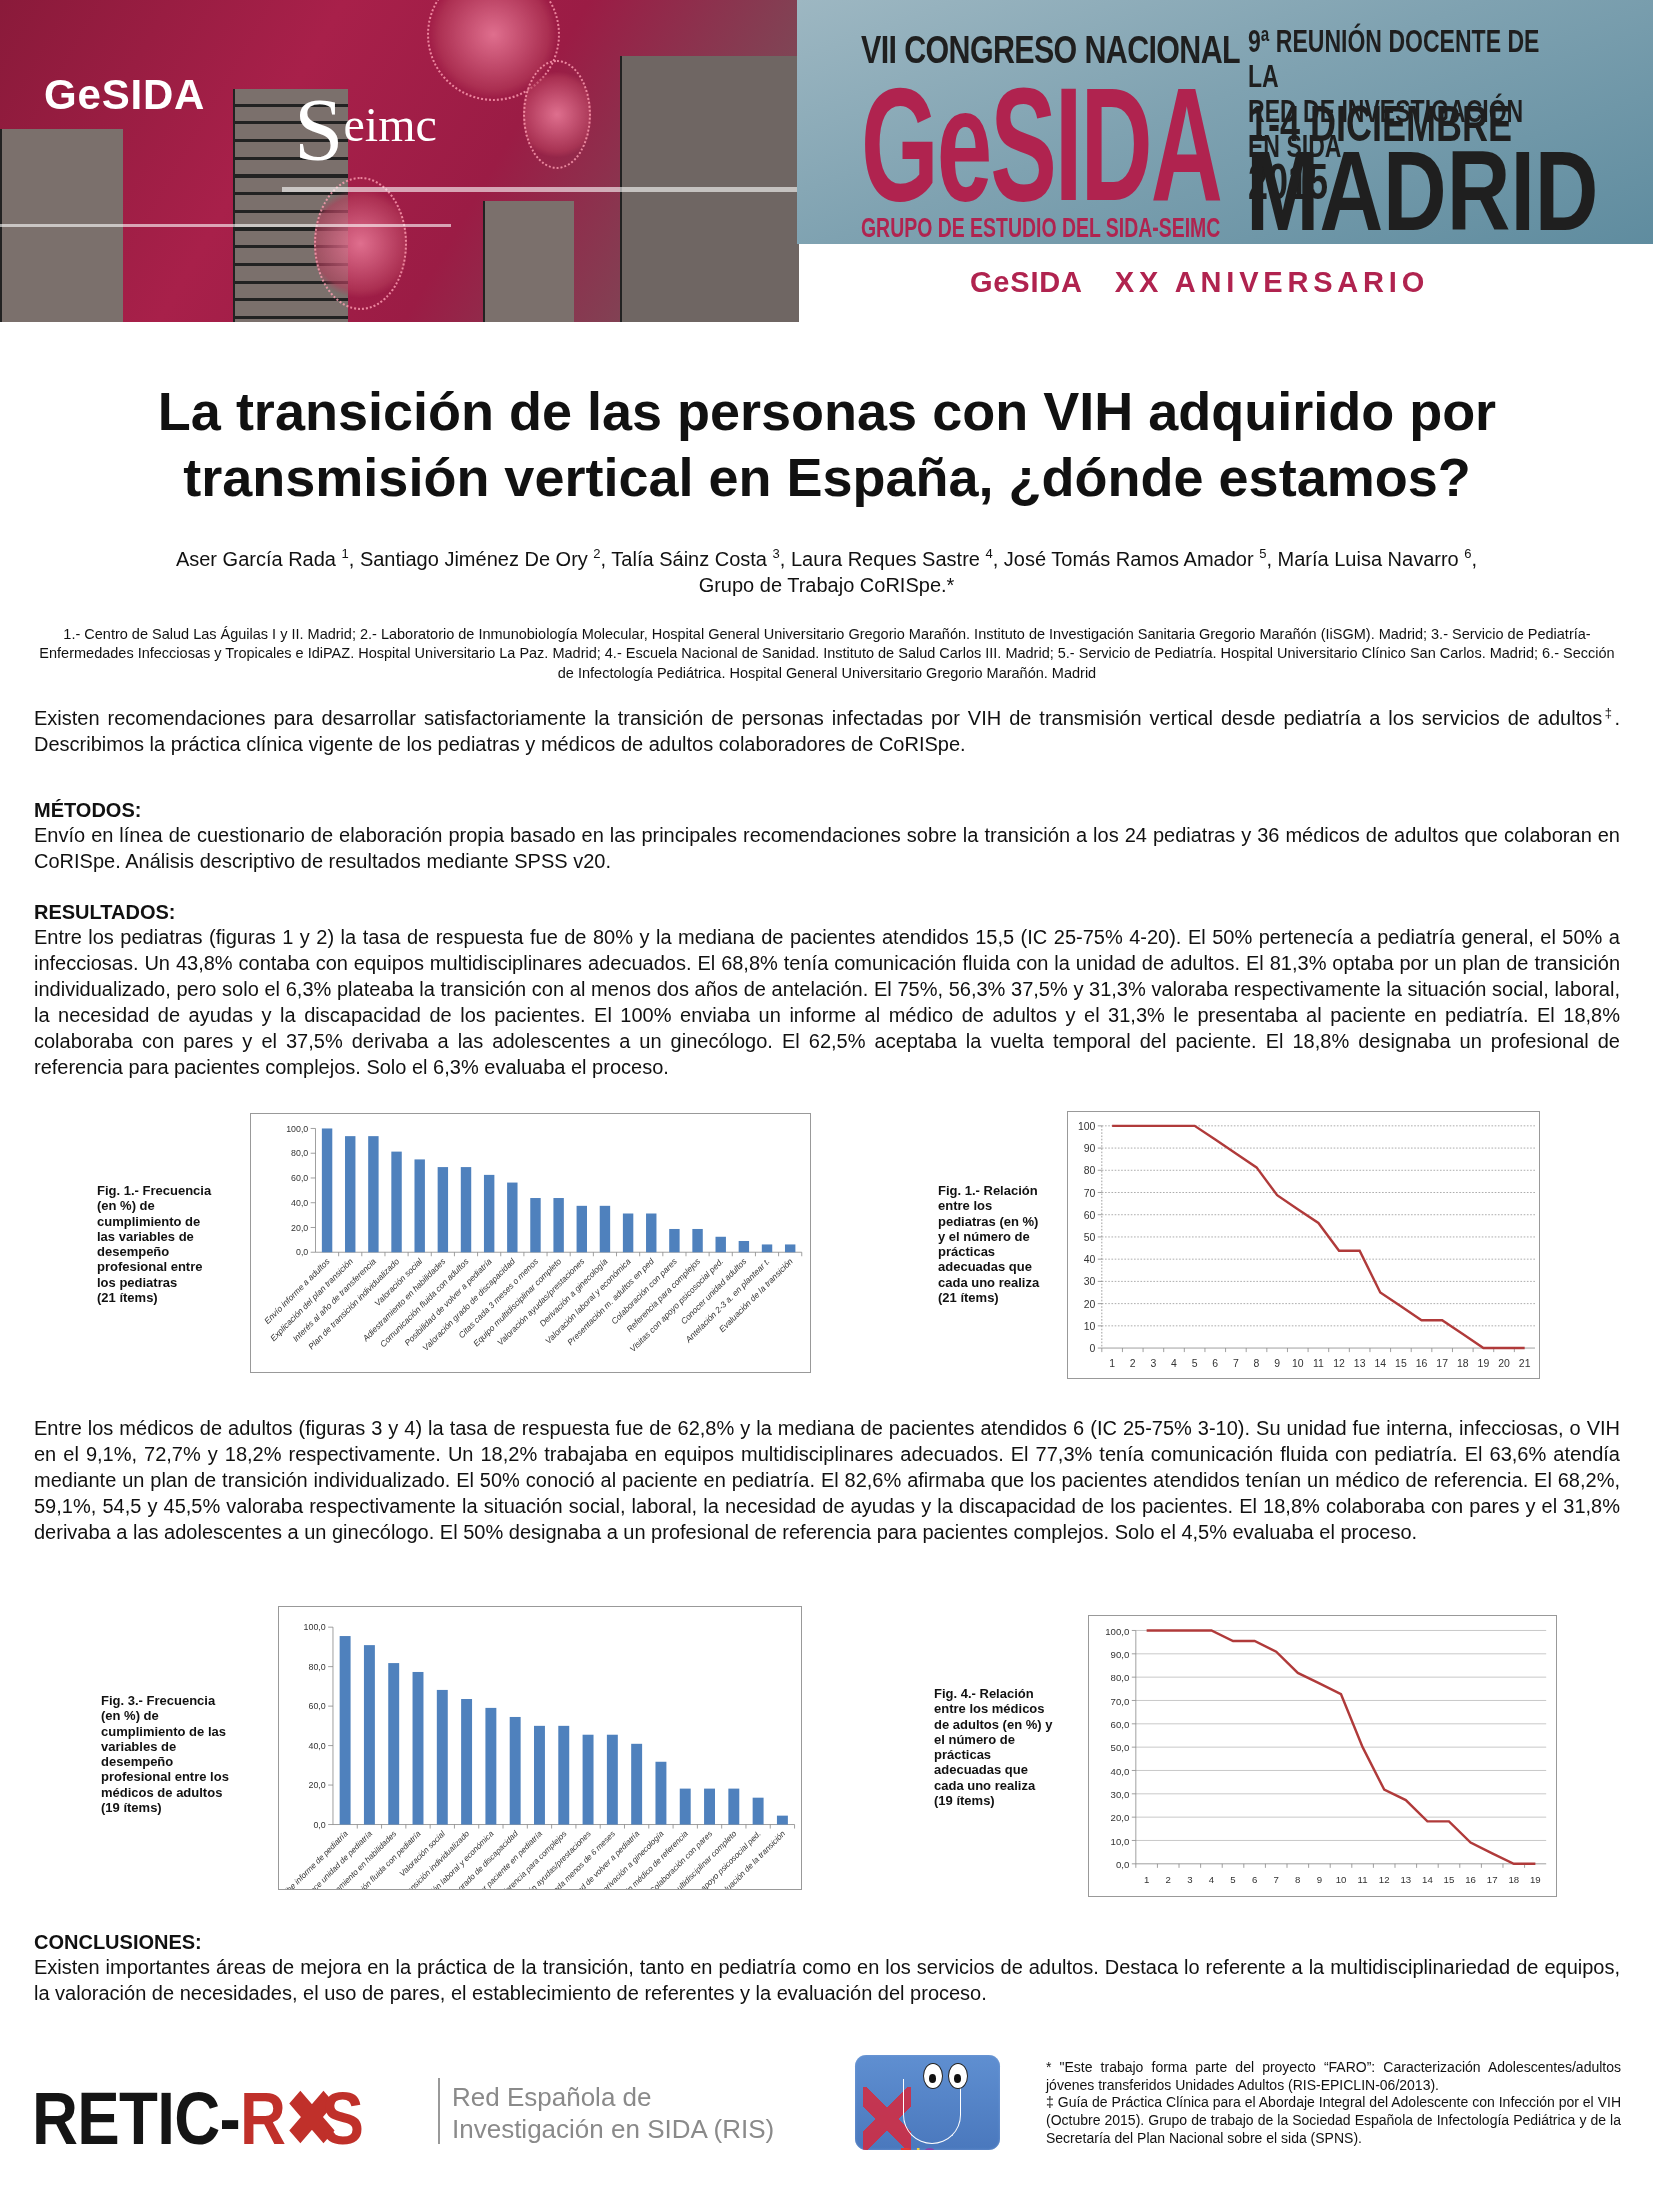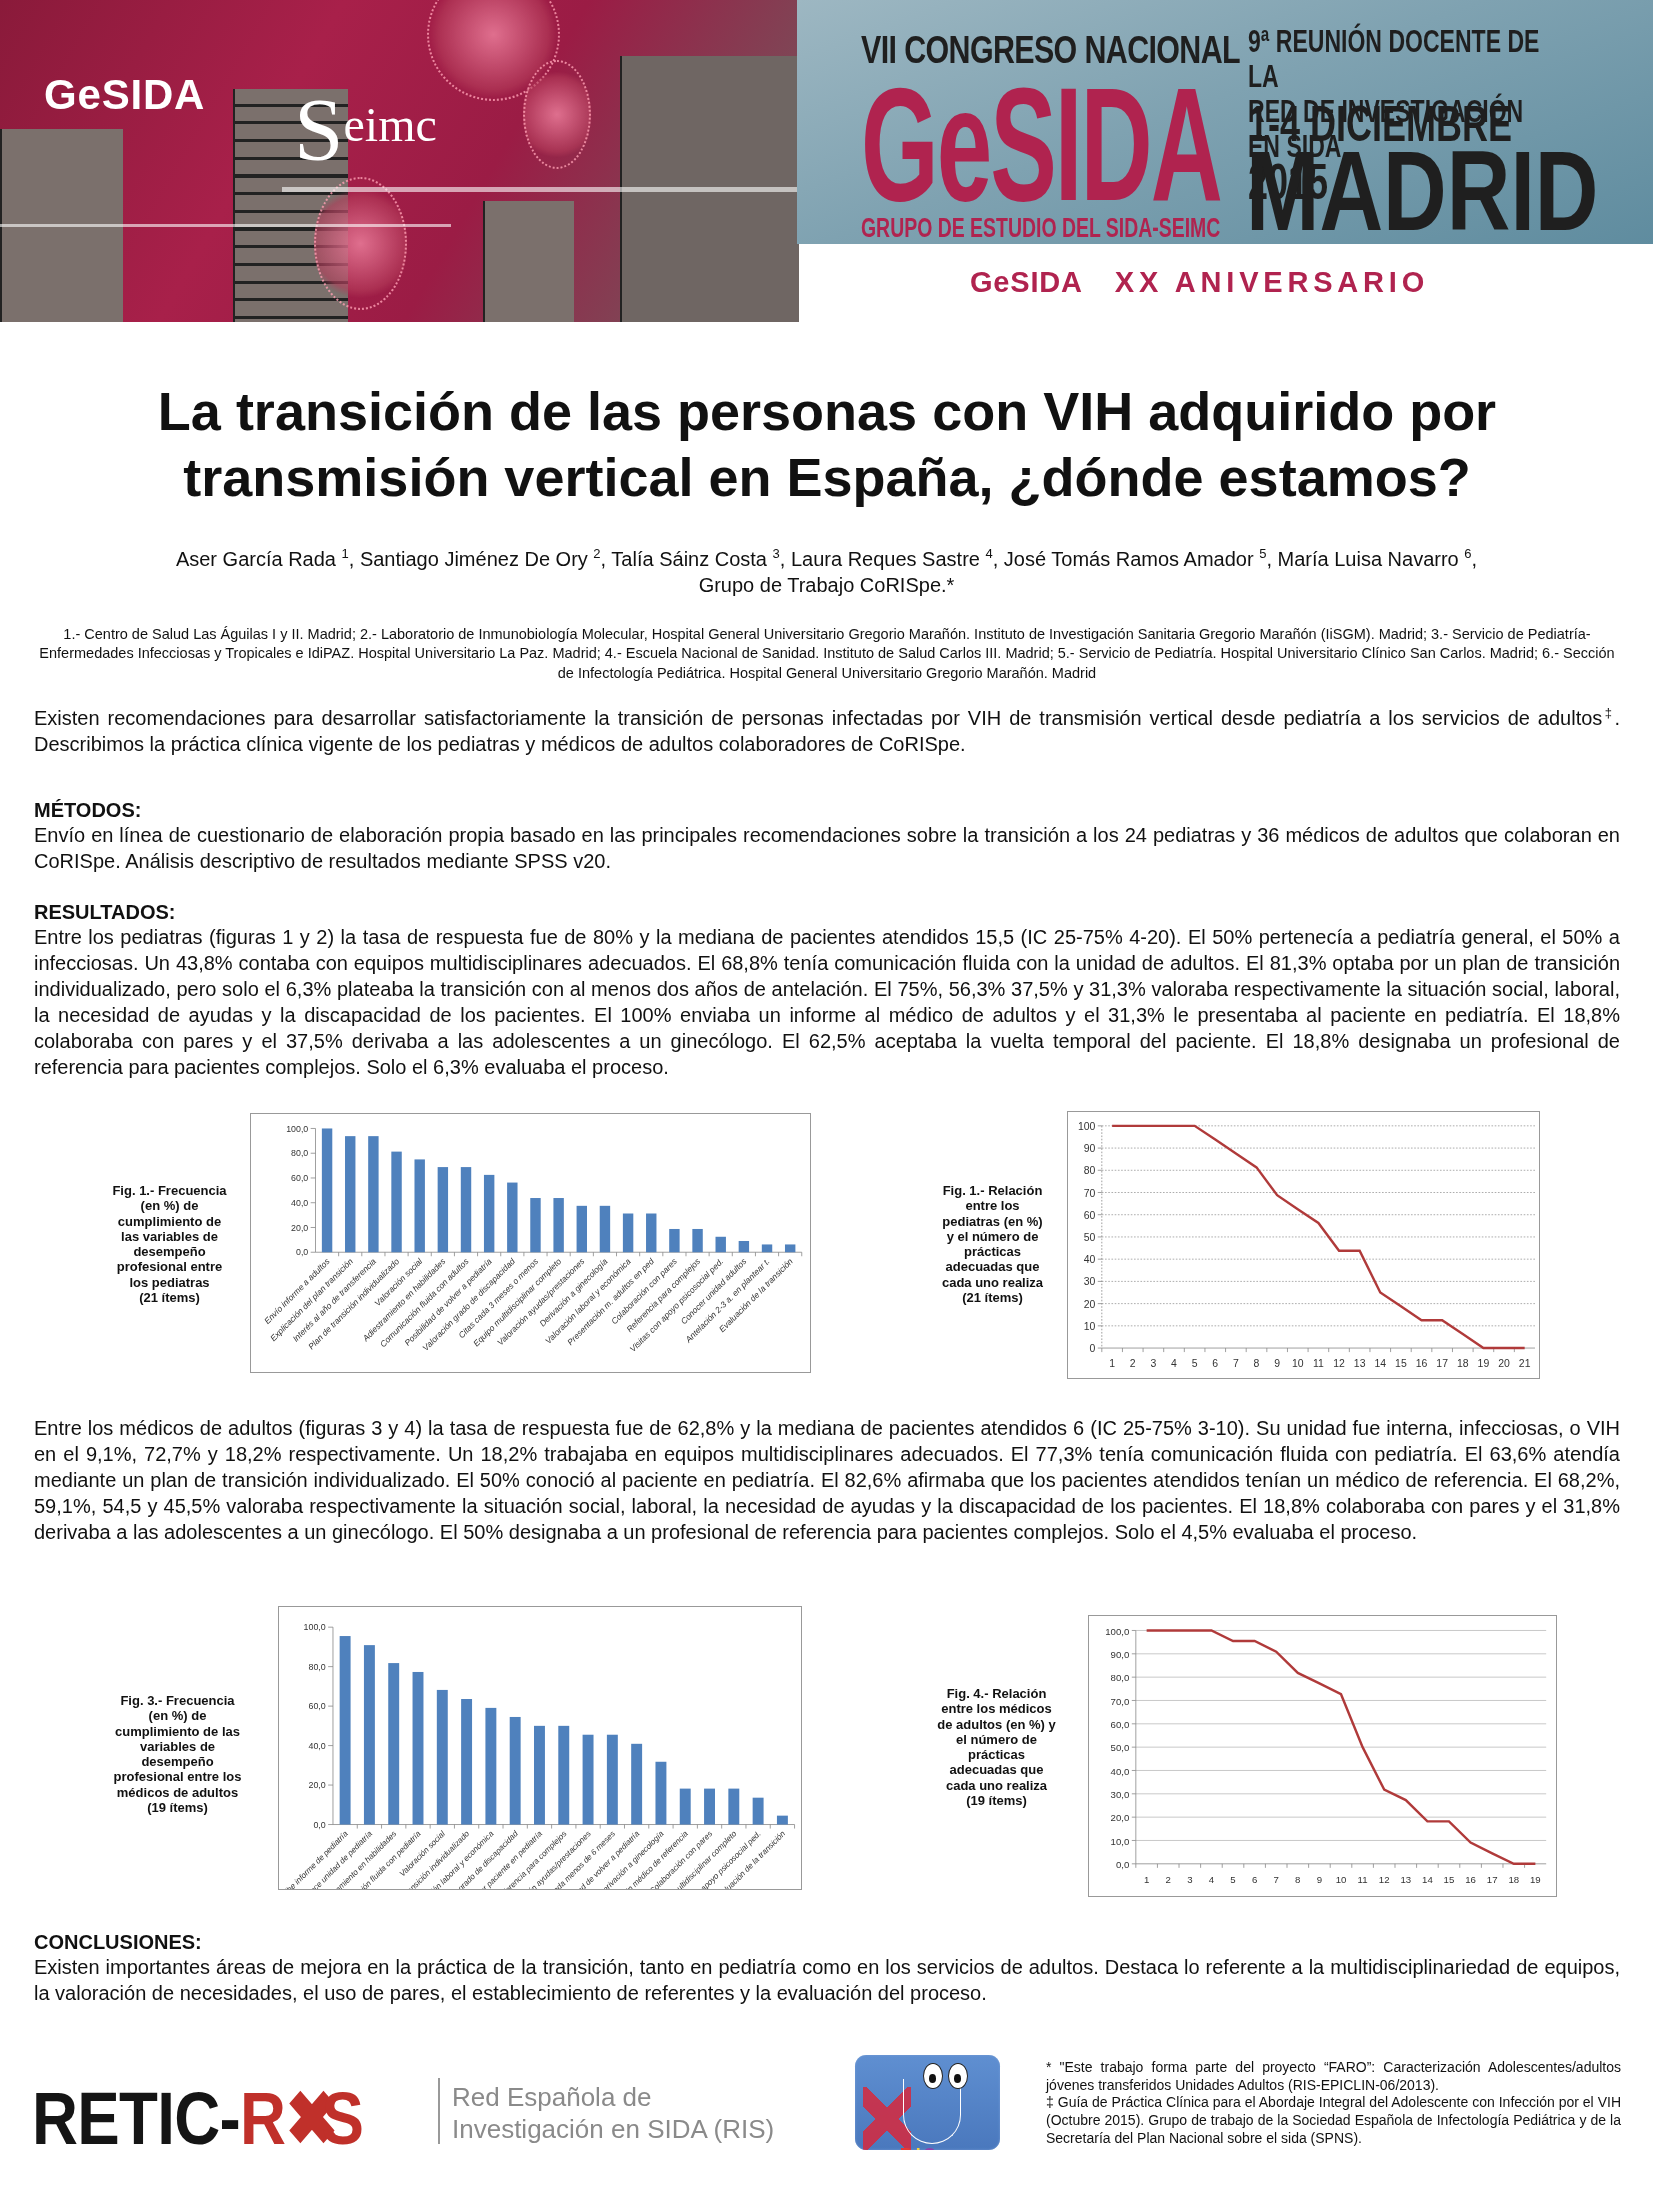--- a/index.html
+++ b/index.html
@@ -35,21 +35,21 @@
   sup { font-size:65%; vertical-align:super; line-height:0; }
 
   .sec-h { font-size:20px; font-weight:bold; line-height:24px; }
   .sec-p { font-size:20px; line-height:26px; text-align:justify; }
   #antecedentes { left:34px; top:705px; width:1586px; }
   #metodos { left:34px; top:798px; width:1586px; }
   #resultados { left:34px; top:900px; width:1586px; }
   #resultados2 { left:34px; top:1415px; width:1586px; }
   #conclusiones { left:34px; top:1930px; width:1586px; }
 
-  .fig-caption { font-size:13px; font-weight:bold; text-align:center; line-height:15.3px; }
+  .fig-caption { font-size:13px; font-weight:bold; line-height:15.3px; }
   .chart-frame { border:1.6px solid #999; background:#fff; }
   svg text { font-family:"Liberation Sans", sans-serif; }
 
   
   #retic { left:32px; top:2060px; width:805px; height:113px; }
   .retic-word { position:absolute; left:0; top:14.5px; font-size:74px; font-weight:bold; color:#151515; letter-spacing:-0.8px; transform:scaleX(0.86); transform-origin:left; }
   .retic-red { color:#c0302a; }
   .retic-div { position:absolute; left:406px; top:17.7px; width:1.6px; height:66px; background:#999; }
   .retic-sub { position:absolute; left:420px; top:21px; font-size:26px; color:#8a8a8a; line-height:32px; }
   #corispe { left:855px; top:2055px; width:145px; height:95px; border-radius:11.3px;

